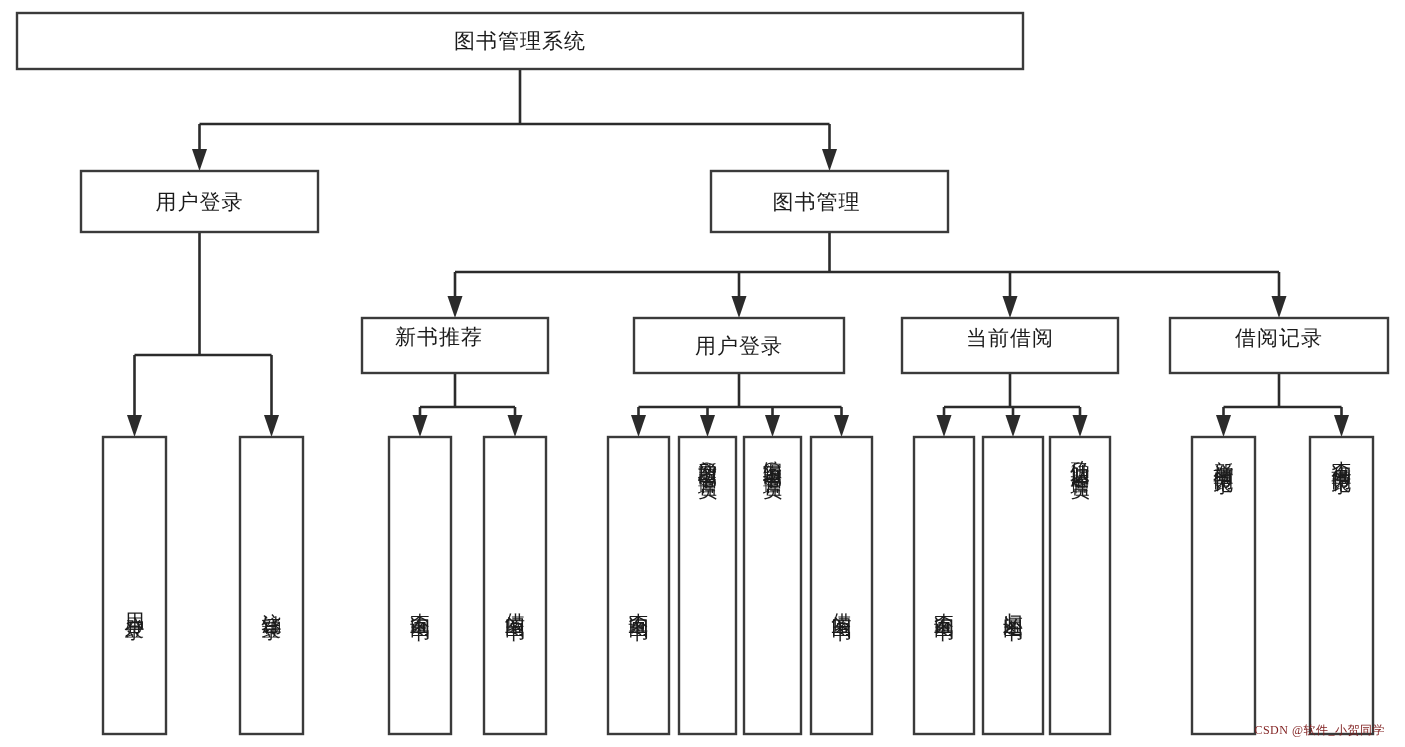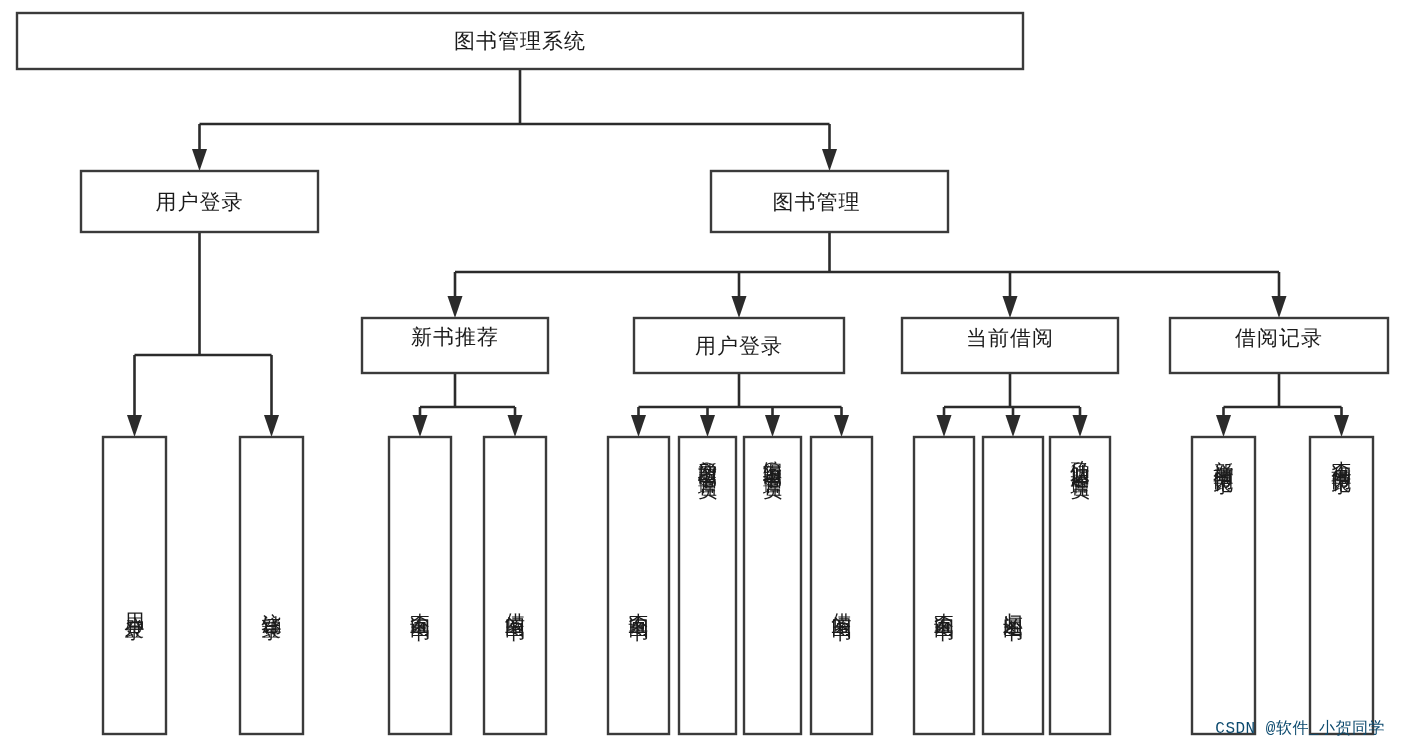--- a/index.html
+++ b/index.html
@@ -69,23 +69,23 @@
     font-family: "DejaVu Sans", "Liberation Sans", sans-serif;
     font-size: 21px;
     color: #1b1b1b;
     letter-spacing: 1px;
     white-space: nowrap;
   }
   .watermark {
     position: absolute;
     right: 20px;
     bottom: 8px;
-    font-family: Liberation Mono, monospace;
-    font-size: 16px;
-    color: #0c4a6e;
+    font-family: Liberation Serif, serif;
+    font-size: 12px;
+    color: #7f1d1d;
     letter-spacing: 0.5px;
     white-space: nowrap;
   }
 </style>
 </head>
 <body>
 
 <div id="diagram-root">
   <svg class="diagram-canvas" viewBox="0 0 1405 747">
     <g id="connectors-layer">
@@ -168,21 +168,21 @@
   <div id="labels-layer">
       <div class="hlabel-wrap" style="left: 17px; top: 13px; width: 1006px; height: 56px; border-radius: 6px;">
         <span class="hlabel-text">图书管理系统</span>
       </div>
       <div class="hlabel-wrap" style="left: 81px; top: 171px; width: 237px; height: 61px;">
         <span class="hlabel-text">用户登录</span>
       </div>
       <div class="hlabel-wrap" style="left: 711px; top: 171px; width: 211px; height: 61px;">
         <span class="hlabel-text">图书管理</span>
       </div>
-      <div class="hlabel-wrap" style="left: 362px; top: 318px; width: 186px; height: 37px;">
+      <div class="hlabel-wrap" style="left: 346px; top: 318px; width: 186px; height: 37px;">
         <span class="hlabel-text">新书推荐</span>
       </div>
       <div class="hlabel-wrap" style="left: 634px; top: 318px; width: 210px; height: 55px;">
         <span class="hlabel-text">用户登录</span>
       </div>
       <div class="hlabel-wrap" style="left: 902px; top: 318px; width: 216px; height: 39px;">
         <span class="hlabel-text">当前借阅</span>
       </div>
       <div class="hlabel-wrap" style="left: 1170px; top: 318px; width: 218px; height: 39px;">
         <span class="hlabel-text">借阅记录</span>

